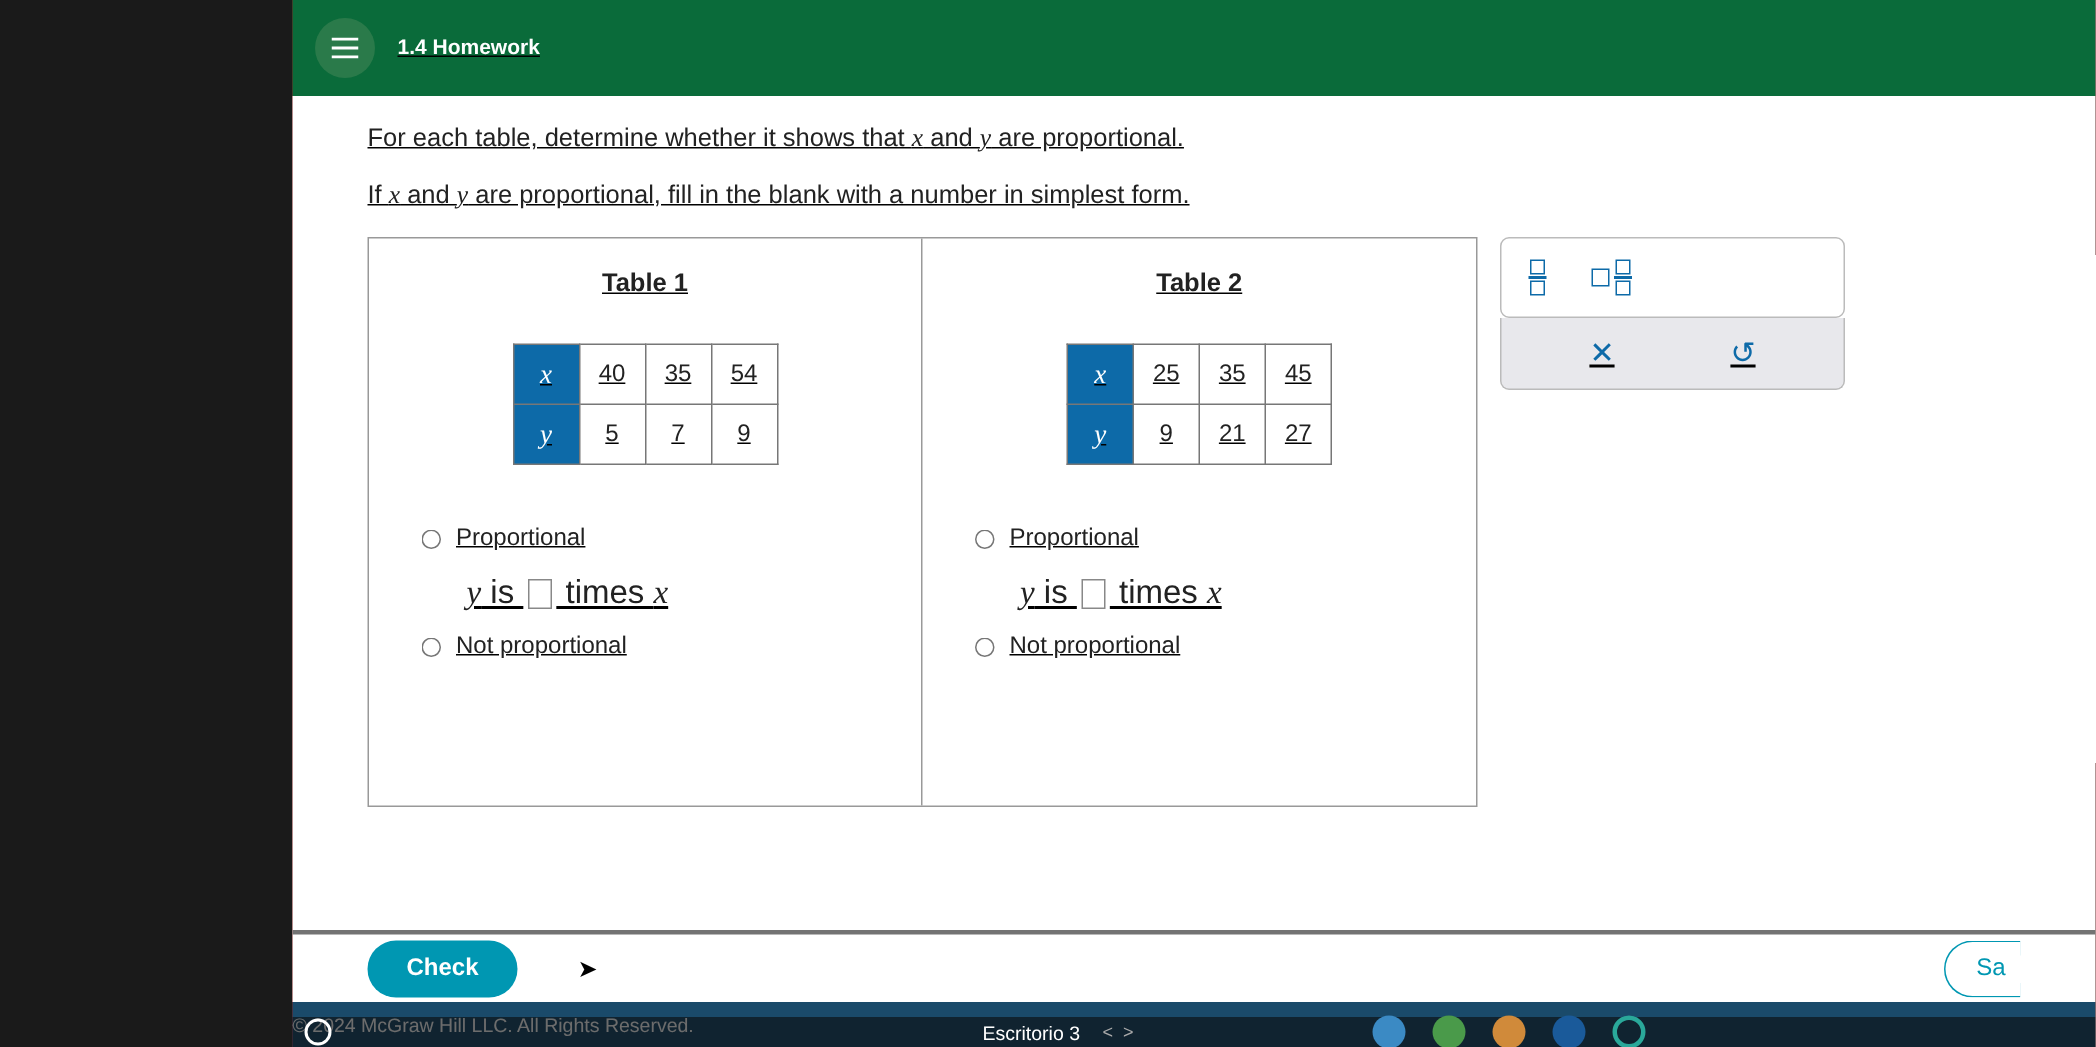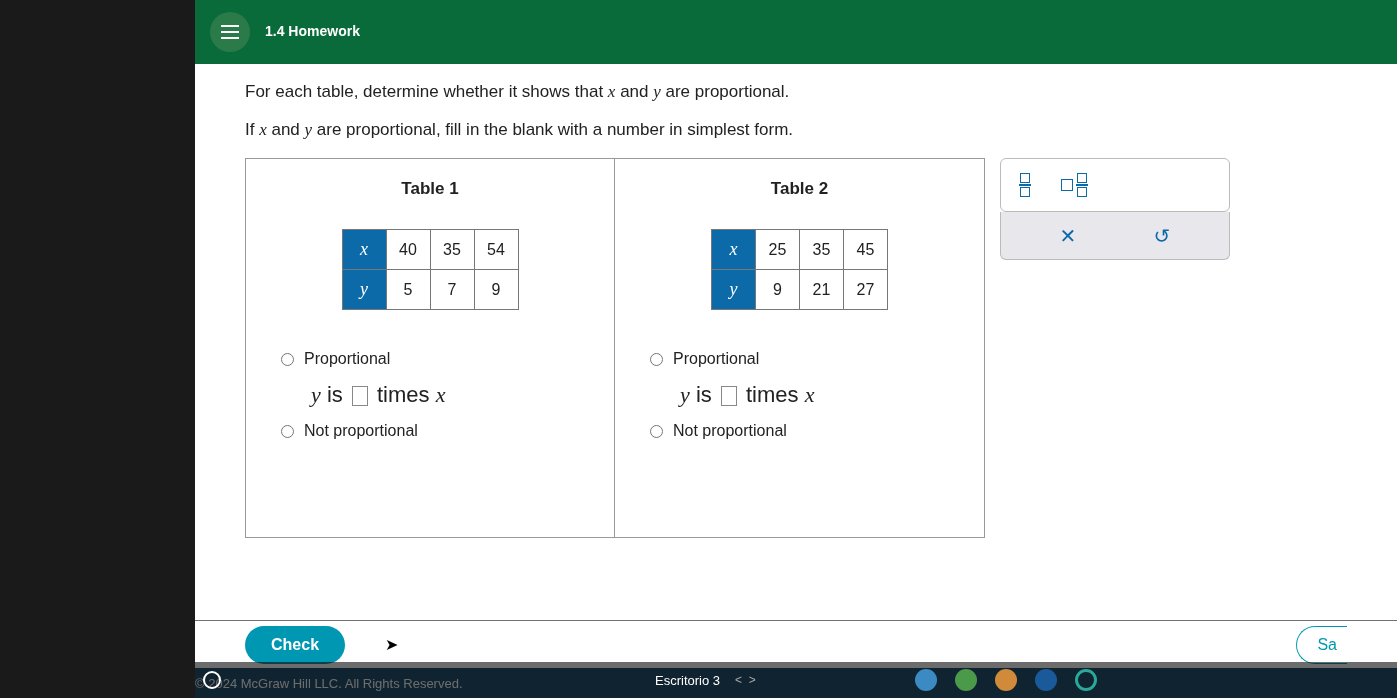--- a/index.html
+++ b/index.html
@@ -11,20 +11,21 @@
   overflow: hidden;
   position: relative;
 }
 .app-window {
   position: absolute;
   left: 195px;
   top: 0;
   width: 1202px;
   height: 698px;
   background: #b91c1c;
+  text-decoration: underline;
 }
 .header {
   background: #0a6b3a;
   color: #fff;
   height: 64px;
   display: flex;
   align-items: center;
   padding: 0 15px;
 }
 .hamburger {
@@ -143,21 +144,21 @@
   cursor: pointer;
   background: none;
   border: none;
 }
 .footer-bar {
   position: absolute;
   bottom: 30px;
   left: 0;
   width: 100%;
   height: 48px;
-  border-top: 1px solid #737373;
+  border-top: 3px solid #737373;
   background: #fff;
   display: flex;
   align-items: center;
   padding: 0 50px;
 }
 .check-btn {
   background: #0097b2;
   color: #fff;
   border: none;
   border-radius: 22px;
@@ -189,21 +190,21 @@
   display: flex;
   align-items: center;
   padding-right: 10px;
 }
 
 .os-bar {
   position: absolute;
   bottom: 0;
   left: 195px;
   width: 1202px;
-  height: 36px;
+  height: 20px;
   background: rgba(10,10,10,0.6);
   display: flex;
   align-items: center;
   justify-content: center;
   gap: 20px;
   z-index: 10;
 }
 .os-bar .desk-label { color: #fff; font-size: 13px; position: absolute; left: 460px; }
 .os-bar .arrows { color: #aaa; font-size: 12px; position: absolute; left: 540px;}
 .os-bar .tray { position: absolute; right: 300px; display: flex; gap: 18px; align-items: center;}

